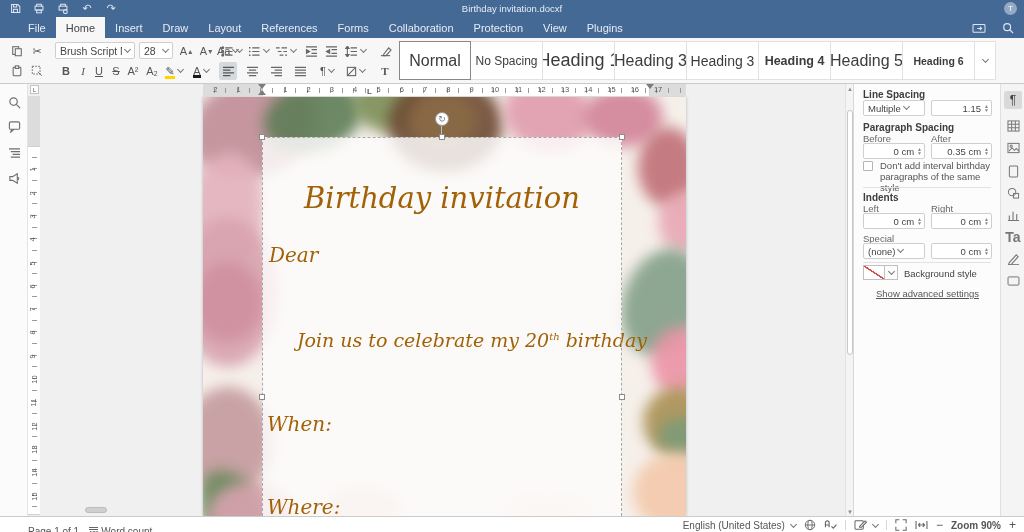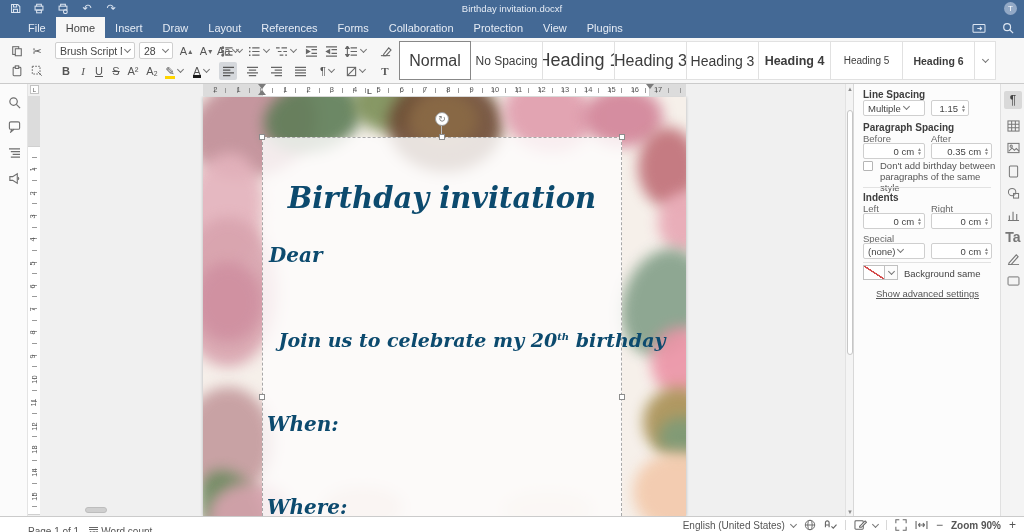--- a/index.html
+++ b/index.html
@@ -54,21 +54,21 @@
   .vnum{position:absolute;left:2px;font-size:7.5px;color:#555;transform:rotate(-90deg)}
 
   #canvas{position:absolute;left:40px;top:12px;width:805px;height:420px;background:#f0f0f0;overflow:hidden}
   #page{position:absolute;left:163px;top:1px;width:483px;height:419px;background:#f6f0ea;overflow:hidden;box-shadow:0 0 3px rgba(0,0,0,.25)}
   .blob{position:absolute;border-radius:50%}
   #overlay-box{position:absolute;left:59px;top:40px;width:360px;height:379px;background:rgba(253,252,251,.84);cursor:text}
   #sel-border{position:absolute;left:59px;top:40px;width:360px;height:379px;border:1px dashed #a8a8a8;border-bottom:none;pointer-events:none}
   .handle{position:absolute;width:6px;height:6px;background:#fff;border:1px solid #8c8c8c;cursor:pointer}
   #rot-stem{position:absolute;left:238px;top:28px;width:1px;height:12px;background:#bdbdbd}
   #rot-handle{position:absolute;left:232px;top:15px;width:14px;height:14px;border-radius:50%;background:#fff;border:1px solid #9a9a9a;color:#777;font-size:9px;line-height:12px;text-align:center;cursor:pointer}
-  .doc-text{position:absolute;font-family:"DejaVu Serif",serif;font-style:italic;font-weight:bold;color:#0c4a6e;cursor:text;white-space:nowrap}
+  .doc-text{position:absolute;font-family:"DejaVu Serif",serif;font-style:italic;font-weight:normal;color:#a16207;cursor:text;white-space:nowrap}
   #doc-title{left:59px;width:360px;top:84px;text-align:center;font-size:29px}
   #doc-dear{left:66px;top:146px;font-size:20px}
   #doc-invite{left:59px;width:420px;top:232px;text-align:center;font-size:19px}
   #doc-invite sup{font-size:10px}
   #doc-when{left:64px;top:315px;font-size:20px}
   #doc-where{left:64px;top:398px;font-size:20px}
   #hscroll-thumb{position:absolute;left:45px;bottom:3px;width:22px;height:6px;border-radius:3px;background:#cfcfcf;border:1px solid #bdbdbd;cursor:pointer}
 
   #vscroll{position:absolute;left:845px;top:0;width:8px;height:432px;background:#f4f4f4;border-left:1px solid #e2e2e2}
   .scr-arrow{position:absolute;left:0;width:8px;height:9px;display:flex;align-items:center;justify-content:center;color:#8a8a8a;font-size:6px;cursor:pointer}
@@ -304,21 +304,21 @@
   </div>
   <div class="btn r2" style="left:376px;font-weight:bold;font-family:'Liberation Serif',serif">Т</div>
 
   <div id="styles-gallery">
       <div class="style-item selected" style="font-size: 16px;">Normal</div>
       <div class="style-item" style="font-size: 12px;">No Spacing</div>
       <div class="style-item" style="font-size: 18px;">Heading 1</div>
       <div class="style-item" style="font-size: 16px;">Heading 3</div>
       <div class="style-item" style="font-size: 14px;">Heading 3</div>
       <div class="style-item" style="font-size: 12.5px; font-weight: bold;">Heading 4</div>
-      <div class="style-item" style="font-size: 10px;">Heading 5</div>
+      <div class="style-item" style="font-size: 16px;">Heading 5</div>
       <div class="style-item" style="font-size: 10.5px; font-weight: bold;">Heading 6</div>
     </div>
   <div id="styles-more" style="position:absolute;left:975px;top:3px">
       <span class="chv" style="margin:0 0 2px 0"></span>
     </div>
 </div>
 
 <div id="main">
 
   <div id="left-rail">
@@ -454,21 +454,21 @@
     <div id="vthumb"></div>
     <span class="scr-arrow" style="bottom:0">▼</span>
   </div>
 
   <div id="rpanel">
     <div class="p-title" style="top:5px">Line Spacing</div>
     <div class="p-combo" style="left:9px;top:16px;width:62px">
         <span class="txt">Multiple</span>
         <span class="chv"></span>
       </div>
-    <div class="p-spin" style="left:77px;top:16px;width:38px">
+    <div class="p-spin" style="left:77px;top:16px;width:61px">
         <span>1.15</span>
         <span class="spin-arr">
           <span>▲</span>
           <span>▼</span>
         </span>
       </div>
 
     <div class="p-title" style="top:38px">Paragraph Spacing</div>
     <div class="p-label" style="left:9px;top:49px">Before</div>
     <div class="p-label" style="left:77px;top:49px">After</div>
@@ -482,21 +482,21 @@
     <div class="p-spin" style="left:77px;top:59px;width:61px">
         <span>0.35 cm</span>
         <span class="spin-arr">
           <span>▲</span>
           <span>▼</span>
         </span>
       </div>
 
     <div id="chk"></div>
     <div class="chk-lbl" style="top:76px">
-      <div>Don't add birthday between</div>
+      <div>Don't add interval birthday</div>
       <div>paragraphs of the same style</div>
     </div>
 
     <div class="p-div" style="top:103px"></div>
     <div class="p-title" style="top:108px">Indents</div>
     <div class="p-label" style="left:9px;top:119px">Left</div>
     <div class="p-label" style="left:77px;top:119px">Right</div>
     <div class="p-spin" style="left:9px;top:129px;width:62px">
         <span>0 cm</span>
         <span class="spin-arr">
@@ -522,21 +522,21 @@
           <span>▲</span>
           <span>▼</span>
         </span>
       </div>
 
     <div class="p-div" style="top:178px"></div>
     <div id="bg-swatch"></div>
     <div id="bg-chev">
         <span class="chv" style="margin:0 0 2px 0"></span>
       </div>
-    <div class="p-label" style="left:50px;top:184px;color:#444">Background same</div>
+    <div class="p-label" style="left:50px;top:184px;color:#444">Background style</div>
 
     <div id="adv-link">Show advanced settings</div>
   </div>
 
   <div id="right-rail">
     <span class="rr-ico on" style="top:7px;font-size:12px">¶</span>
     <span class="rr-ico" style="top:33px">
       <svg width="13" height="12" viewBox="0 0 14 13" fill="none" stroke="currentColor" stroke-width="1.1">
           <rect x="1" y="1" width="12" height="11"></rect>
           <path d="M1 4.7h12M1 8.4h12M5 1v11M9 1v11"></path>

